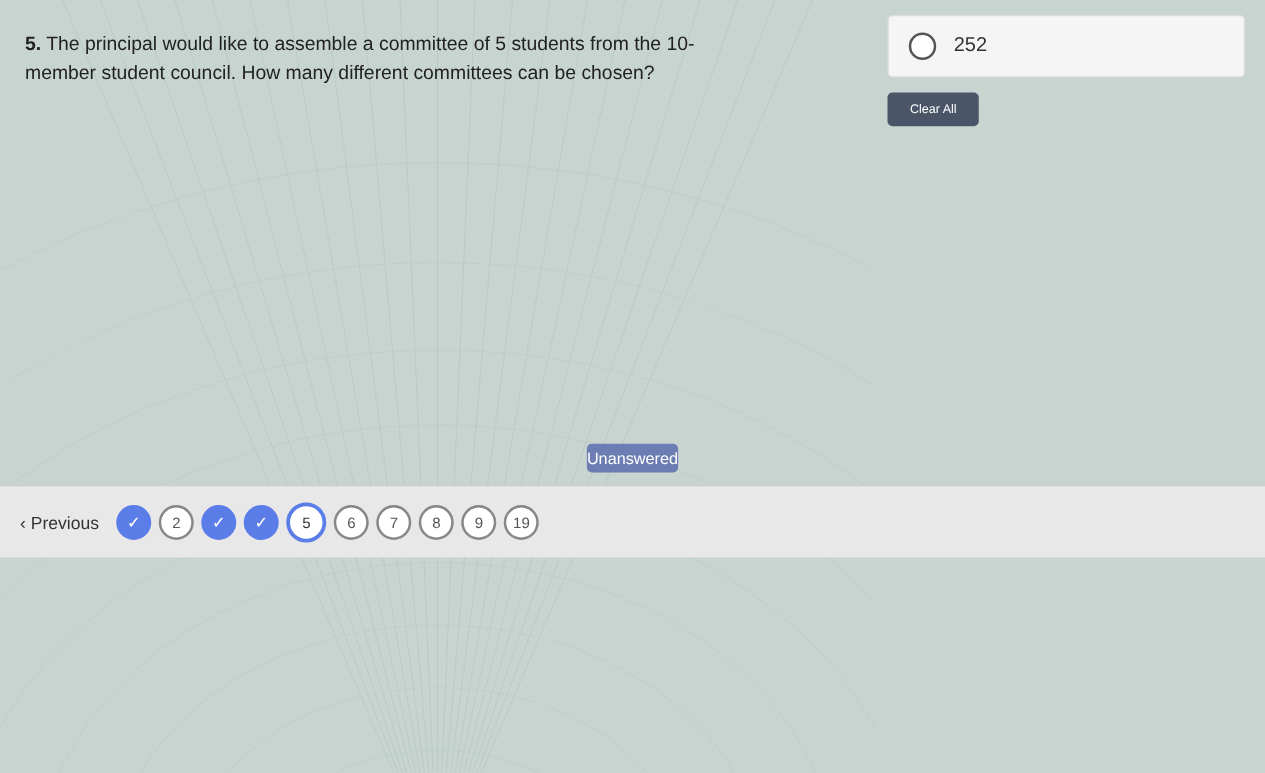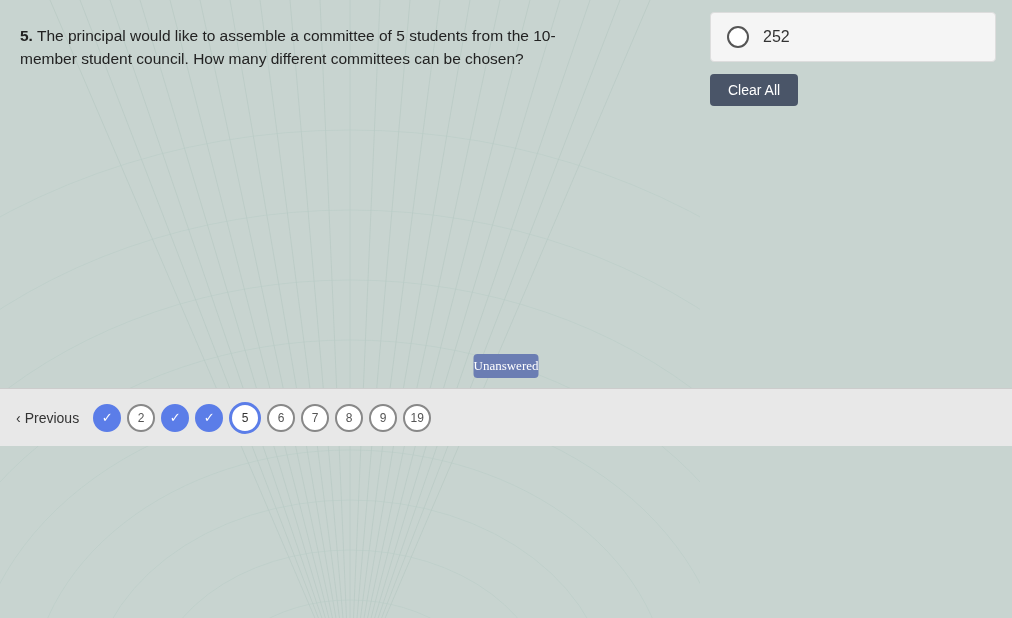--- a/index.html
+++ b/index.html
@@ -94,21 +94,21 @@
       color: #333;
     }
 
     .clear-all-btn {
       display: inline-block;
       background: #4a5568;
       color: white;
       border: none;
       border-radius: 4px;
       padding: 8px 18px;
-      font-size: 14px;
+      font-size: 10px;
       cursor: pointer;
       margin-top: 4px;
       align-self: flex-start;
     }
 
     
     .bottom-nav {
       position: absolute;
       bottom: 0;
       left: 0;
@@ -168,21 +168,20 @@
       position: absolute;
       bottom: 68px;
       left: 50%;
       transform: translateX(-50%);
       background: #6b7db3;
       color: white;
       border-radius: 4px;
       padding: 4px 0;
       font-size: 13px;
       z-index: 5;
-      font-family: Liberation Serif, serif;
     }
 
     .checkmark-icon {
       font-size: 13px;
     }
   </style>
 </head>
 <body>
 
 <div class="main-container">

